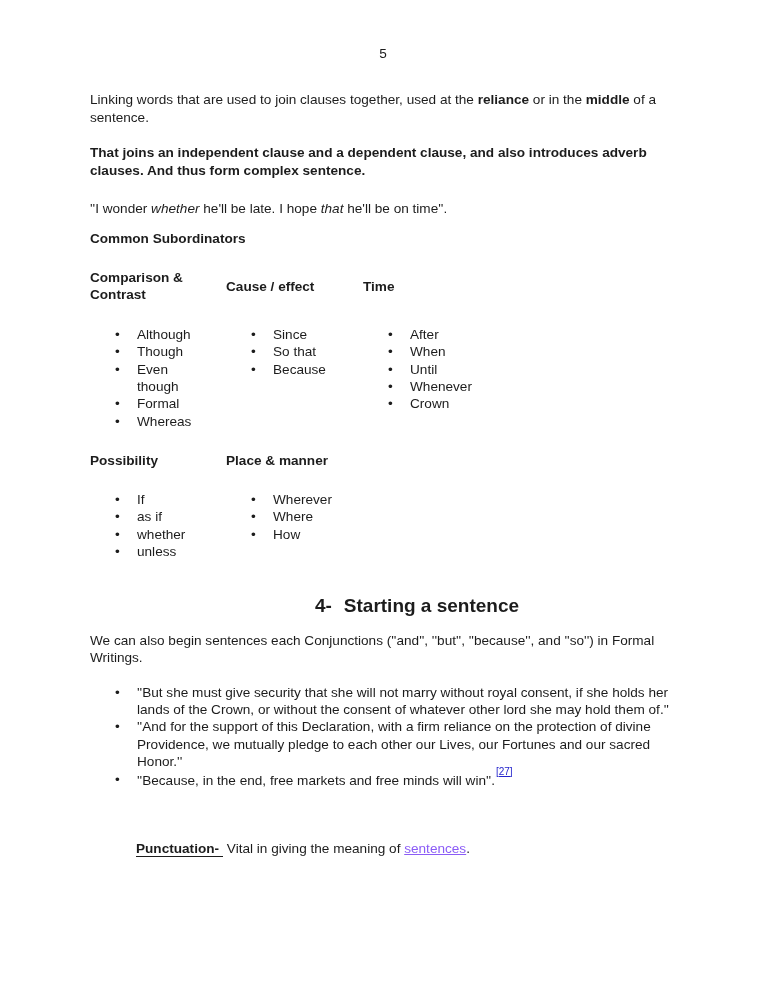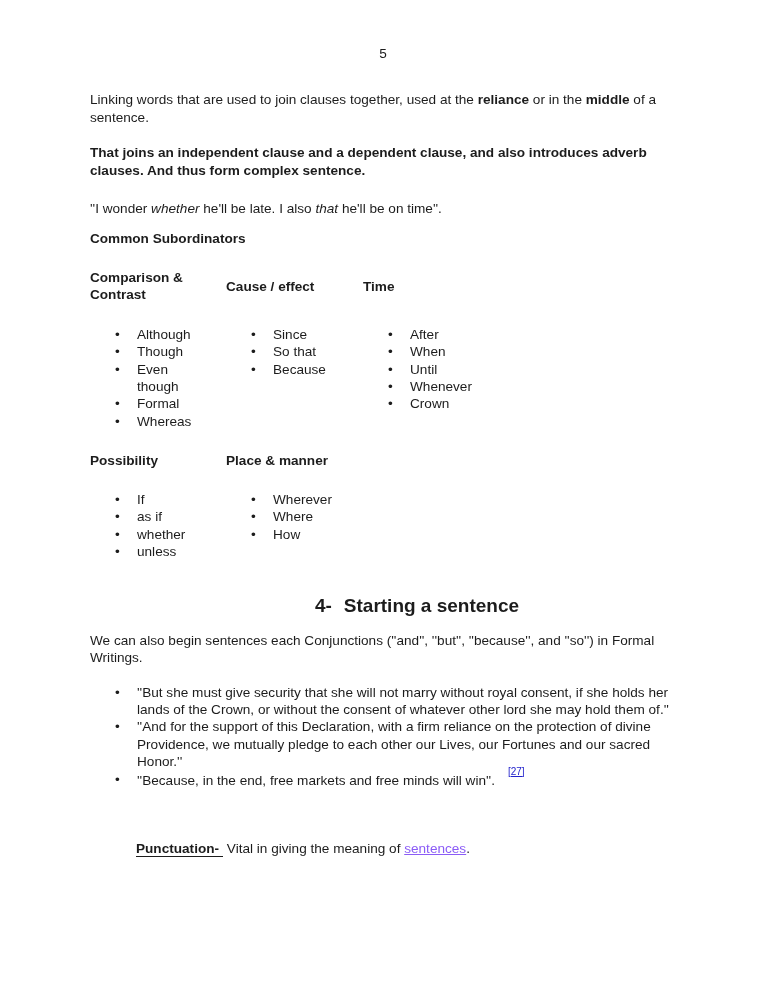--- a/index.html
+++ b/index.html
@@ -97,21 +97,21 @@
     position: absolute;
     left: 25px;
     top: 0;
   }
 
   .footref {
     font-size: 10px;
     line-height: 10px;
     position: relative;
     top: -4px;
-    margin-left: 13px;
+    margin-left: 1px;
     color: #2323cc;
     text-decoration: underline;
     cursor: pointer;
   }
 
   .punct-line {
     margin: 51px 0 0 46px;
   }
   .punct-label {
     font-weight: bold;
@@ -128,21 +128,21 @@
 <body>
 
 <div class="page">
 
   <div class="page-number">5</div>
 
   <p class="p1"><span>Linking words that are used to join clauses together, used at the </span><b>reliance</b><span> or in the </span><b>middle</b><span> of a sentence.</span></p>
 
   <p class="p2">That joins an independent clause and a dependent clause, and also introduces adverb clauses. And thus form complex sentence.</p>
 
-  <p class="p3"><span>''I wonder </span><i>whether</i><span> he'll be late. I also </span><i>that</i><span> he'll be on time''.</span></p>
+  <p class="p3"><span>''I wonder </span><i>whether</i><span> he'll be late. I hope </span><i>that</i><span> he'll be on time''.</span></p>
 
   <div class="common-heading">Common Subordinators</div>
 
   <div class="cols row1">
     <div class="col1">
       <div class="colhead">Comparison &amp; Contrast</div>
       <ul class="dotlist narrow">
         <li>Although</li>
         <li>Though</li>
         <li>Even though</li>

